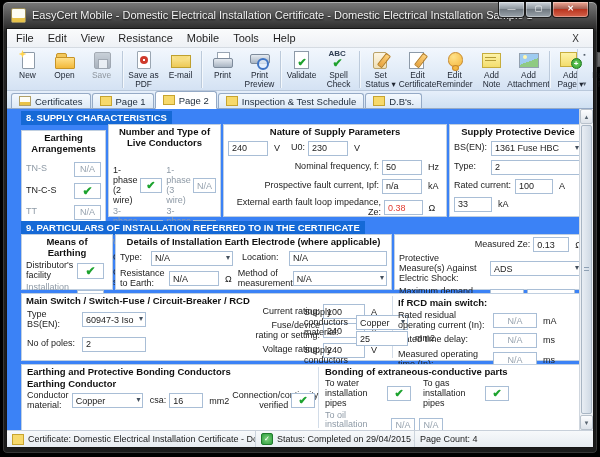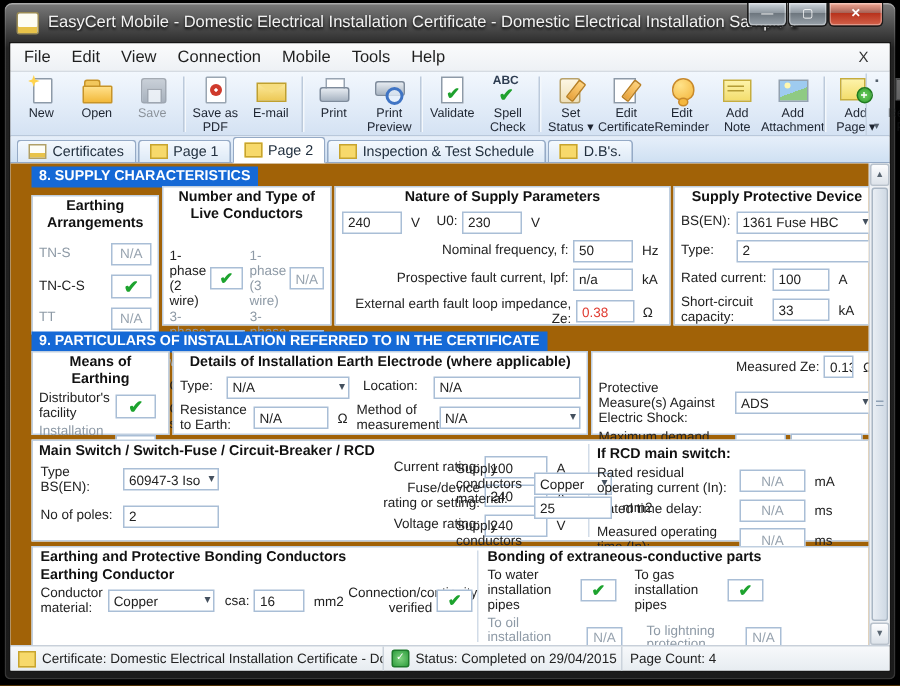--- a/index.html
+++ b/index.html
@@ -63,21 +63,21 @@
   .ic-rempage::before{left:2px;top:2px;width:15px;height:13px;background:linear-gradient(#f2f4f7,#d7dde4);border:1px solid #a7b1bc}
   .ic-rempage::after{content:"✕";left:13px;top:8px;width:9px;height:9px;background:radial-gradient(#cdd4dc,#97a2ad);border:1px solid #7c8792;border-radius:50%;color:#fff;font-size:6px;line-height:9px;text-align:center;font-weight:bold}
   
   .tabstrip{height:17px;flex:0 0 auto;display:flex;align-items:flex-end;background:linear-gradient(#e6effa,#cfe0f2);border-bottom:1px solid #95aac6;padding:0 0 0 4px;gap:1px}
   .tab{height:14px;display:flex;align-items:center;gap:4px;padding:0 7px;border:1px solid #95aac6;border-bottom:none;border-radius:3px 3px 0 0;background:linear-gradient(#f4f9fe,#dde9f6);font-size:9.5px;color:#22303f;position:relative;top:0}
   .tab.active{background:#fff;height:16px;z-index:2;margin-bottom:-1px;border-bottom:1px solid #fff}
   .tabic{width:10px;height:8px;background:#f7d96b;border:1px solid #c7a42f;flex:0 0 auto}
   .tabic.cert{background:#fdfdf6;border-color:#b0a068;box-shadow:inset 0 -3px 0 #e8c34a}
   
   .contentwrap{flex:1 1 auto;display:flex;min-height:0;background:#fff}
-  .content{flex:1 1 auto;position:relative;overflow:hidden;background:#a16207}
+  .content{flex:1 1 auto;position:relative;overflow:hidden;background:#3b82f6}
   .vscroll{flex:0 0 13px;background:#eef1f5;border-left:1px solid #cfd6de;display:flex;flex-direction:column}
   .sbtn{height:13px;display:flex;align-items:center;justify-content:center;font-size:6px;color:#5a6672;background:linear-gradient(#fdfdfe,#dde3ea);border:1px solid #b9c2cc;border-radius:2px;margin:0}
   .sthumb{flex:1 1 auto;margin:1px 1px;background:linear-gradient(90deg,#e9eef4,#cfd9e4);border:1px solid #a9b6c4;border-radius:2px;position:relative}
   .sthumb::after{content:"";position:absolute;left:2px;right:2px;top:50%;height:5px;margin-top:-3px;background:repeating-linear-gradient(#8ea0b4 0 1px,transparent 1px 3px)}
   
   .sechdr{position:absolute;background:#1569d6;color:#fff;font-size:9.5px;font-weight:bold;padding:1px 5px 2px 5px;white-space:nowrap}
   .grp{position:absolute;border:1px solid #c0cfe0;background:#fff;box-sizing:border-box;padding:2px 4px;font-size:9px;color:#222}
   .gtitle{font-weight:bold;font-size:9.5px;text-align:center;color:#111;line-height:1.15}
   .gtitle.left{text-align:left}
   .lbl{font-size:9px;color:#222;line-height:1.1}
@@ -119,21 +119,21 @@
         </span>
     </span>
   </div>
 
   <div class="client">
     <div class="menubar">
 
       <span class="menuitem">File</span>
         <span class="menuitem">Edit</span>
         <span class="menuitem">View</span>
-        <span class="menuitem">Connection</span>
+        <span class="menuitem">Resistance</span>
         <span class="menuitem">Mobile</span>
         <span class="menuitem">Tools</span>
         <span class="menuitem">Help</span>
         <span class="menuclose">X</span>
     </div>
 
     <div class="toolbar">
       <div class="tbitems" id="tbitems">
           <div class="tbitem">
             <span class="ic ic-new"></span>
@@ -317,21 +317,20 @@
           <div class="row" style="margin-top:4px;gap:3px">
             <span class="lbl" style="width:34px">Type:</span>
             <span class="fld" style="flex:1">2</span>
           </div>
           <div class="row" style="margin-top:4px;gap:3px">
             <span class="lbl" style="width:58px">Rated current:</span>
             <span class="fld" style="width:38px">100</span>
             <span class="unit">A</span>
           </div>
           <div class="row" style="margin-top:3px;gap:3px">
-            <span class="lbl" style="width:58px">Short-circuit capacity:</span>
             <span class="fld" style="width:38px">33</span>
             <span class="unit">kA</span>
           </div>
         </div>
 
         <div class="sechdr" style="left:14px;top:112px">9. PARTICULARS OF INSTALLATION REFERRED TO IN THE CERTIFICATE</div>
 
         <div class="grp" style="left:14px;top:125px;width:92px;height:56px">
           <div class="gtitle">Means of Earthing</div>
           <div class="row" style="margin-top:2px;gap:3px">
@@ -363,21 +362,21 @@
             <span class="fld dd" style="flex:1">
                 <span>N/A</span>
                 <span class="dda">▾</span>
               </span>
           </div>
         </div>
 
         <div class="grp" style="left:387px;top:125px;width:193px;height:56px">
           <div class="row" style="justify-content:flex-end;gap:3px">
             <span class="lbl r">Measured Ze:</span>
-            <span class="fld" style="width:20px">0.13</span>
+            <span class="fld" style="width:36px">0.13</span>
             <span class="unit">Ω</span>
           </div>
           <div class="row" style="margin-top:2px;gap:3px">
             <span class="lbl" style="width:88px">Protective Measure(s) Against Electric Shock:</span>
             <span class="fld dd" style="flex:1">
                 <span>ADS</span>
                 <span class="dda">▾</span>
               </span>
           </div>
           <div class="row" style="margin-top:3px;gap:3px">
@@ -493,21 +492,20 @@
             <div class="gtitle left">Bonding of extraneous-conductive parts</div>
             <div class="row" style="gap:0;margin-top:1px">
               <span class="lbl" style="width:62px">To water installation pipes</span>
               <span class="chk sm">✔</span>
               <span class="lbl" style="width:62px;margin-left:12px">To gas installation pipes</span>
               <span class="chk sm">✔</span>
             </div>
             <div class="row" style="gap:4px;margin-top:2px">
               <span class="lbl dim" style="width:62px">To oil installation pipes</span>
               <span class="fld na" style="width:24px">N/A</span>
-              <span class="lbl dim" style="width:62px;margin-left:12px">To lightning protection</span>
               <span class="fld na" style="width:24px">N/A</span>
             </div>
 
           </div>
         </div>
 
       </div>
 
       <div class="vscroll">
         <div class="sbtn">

